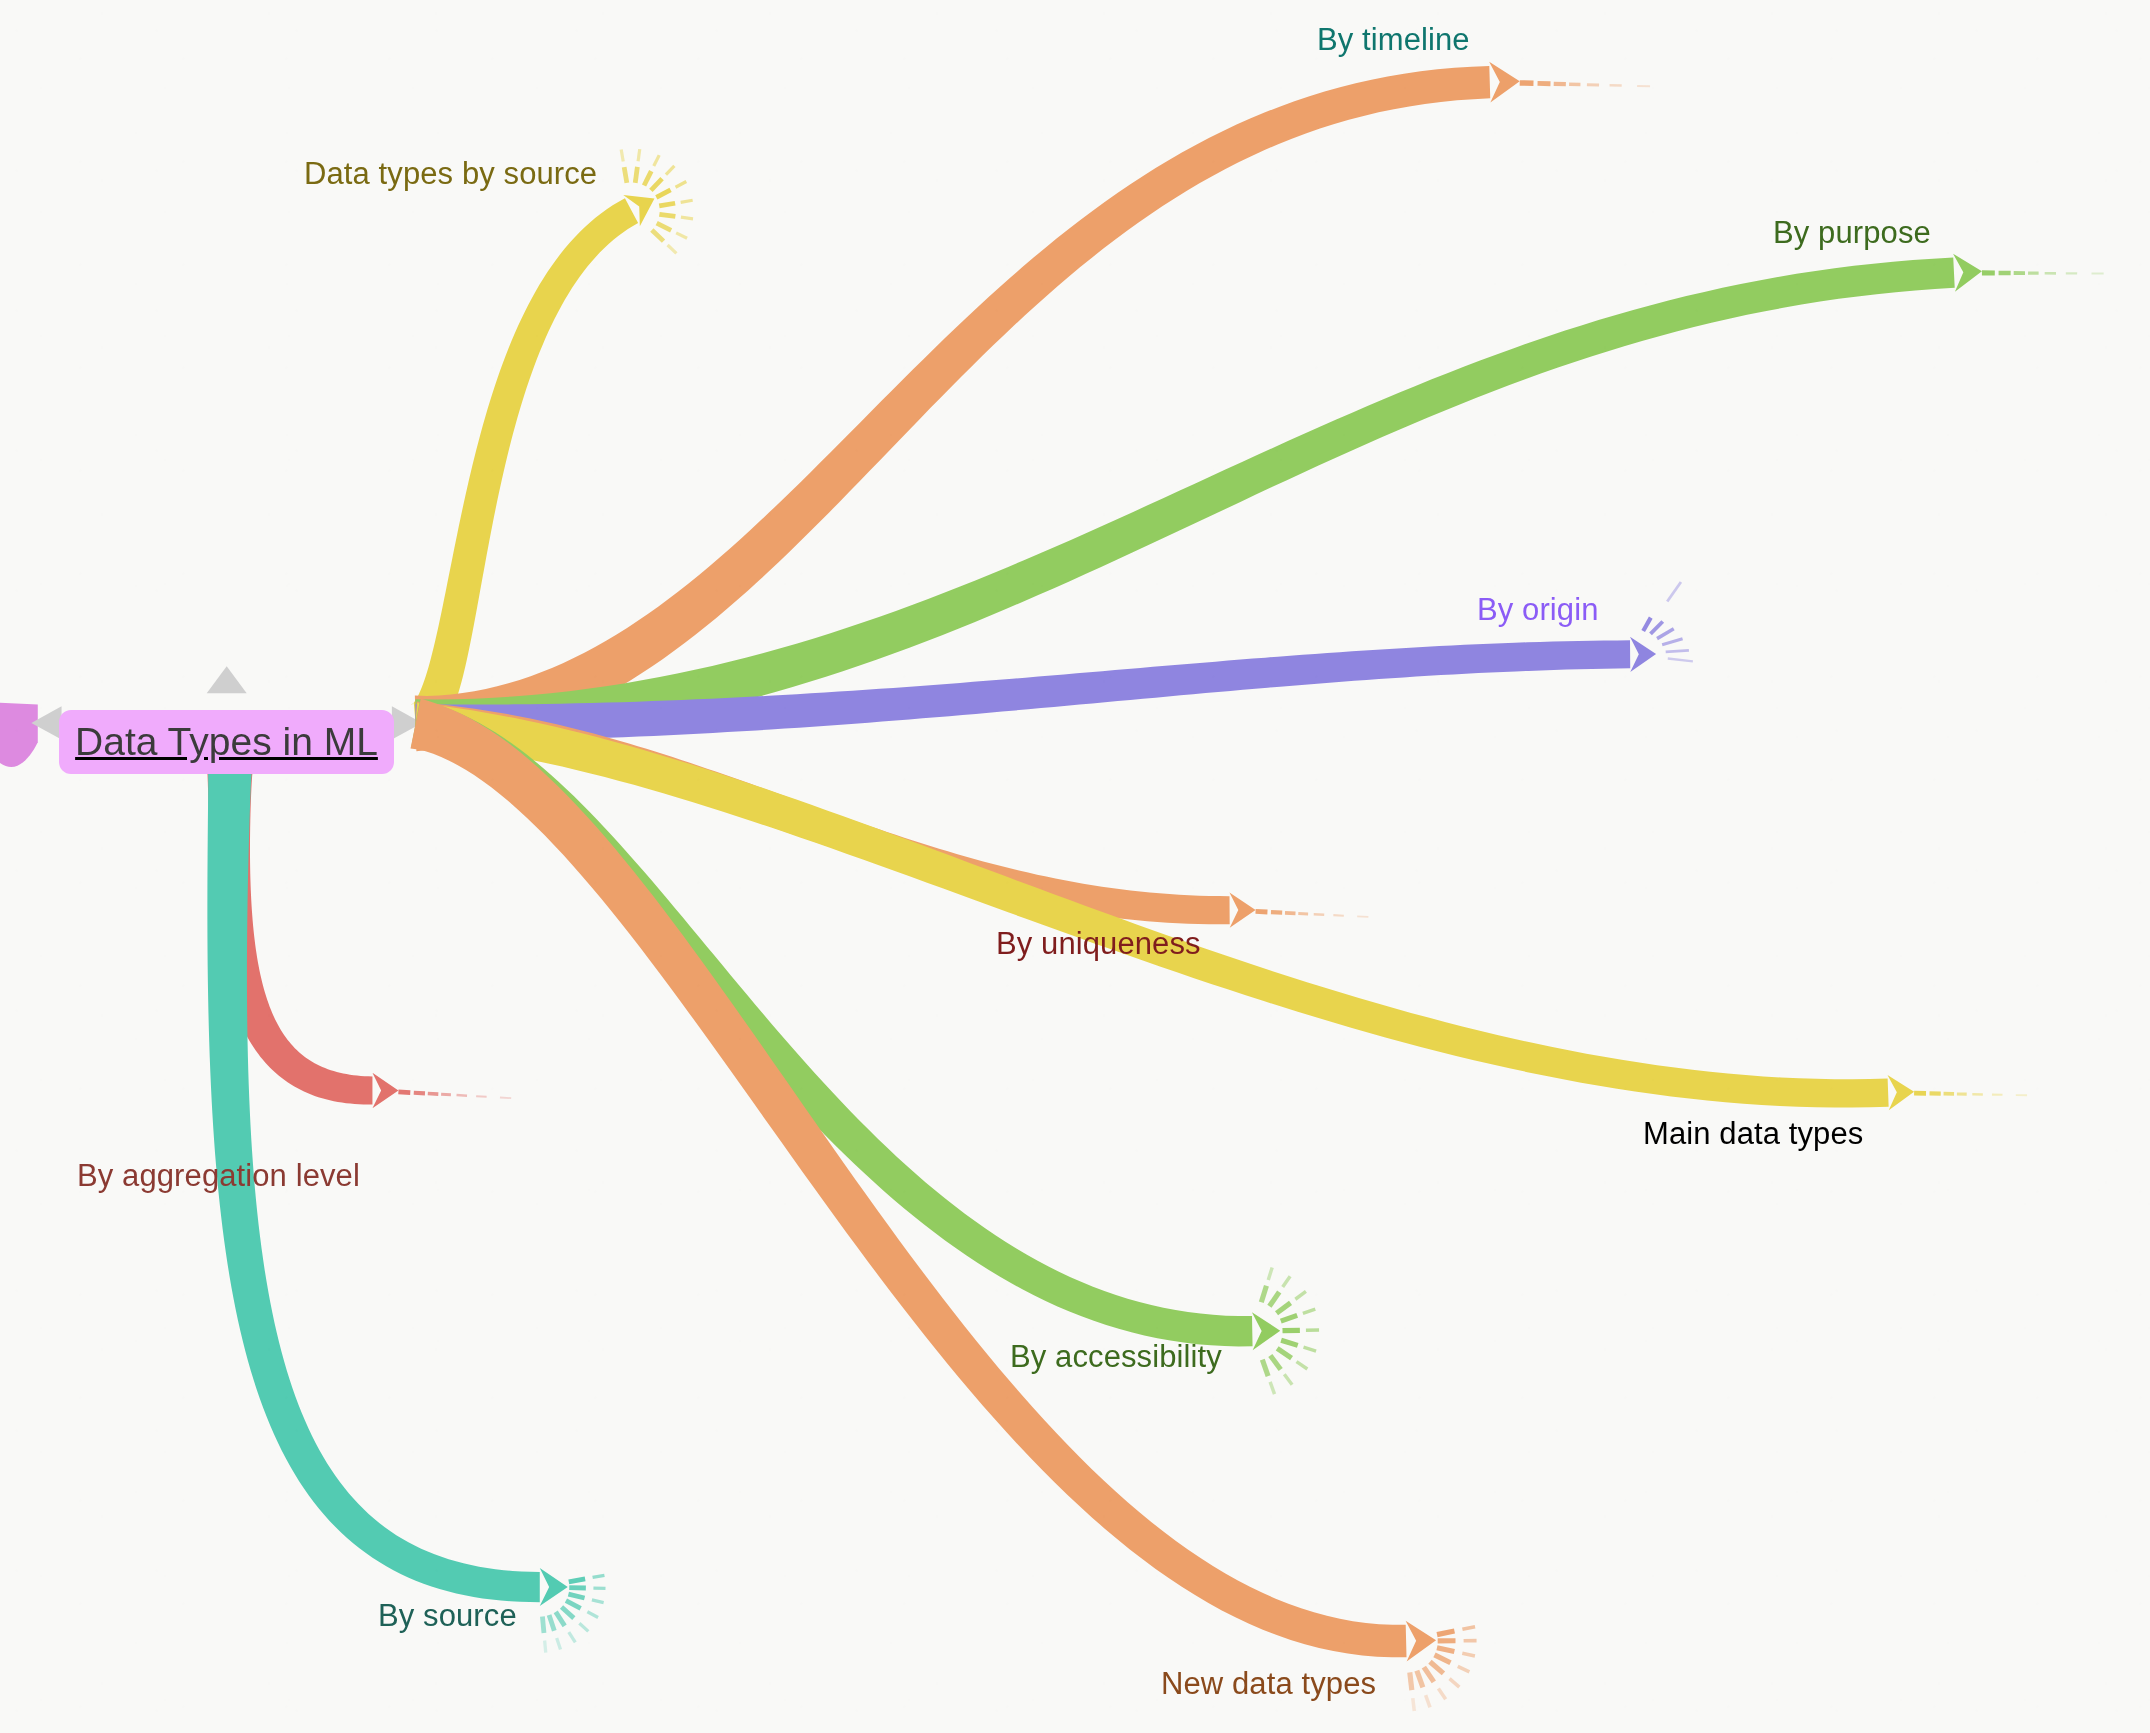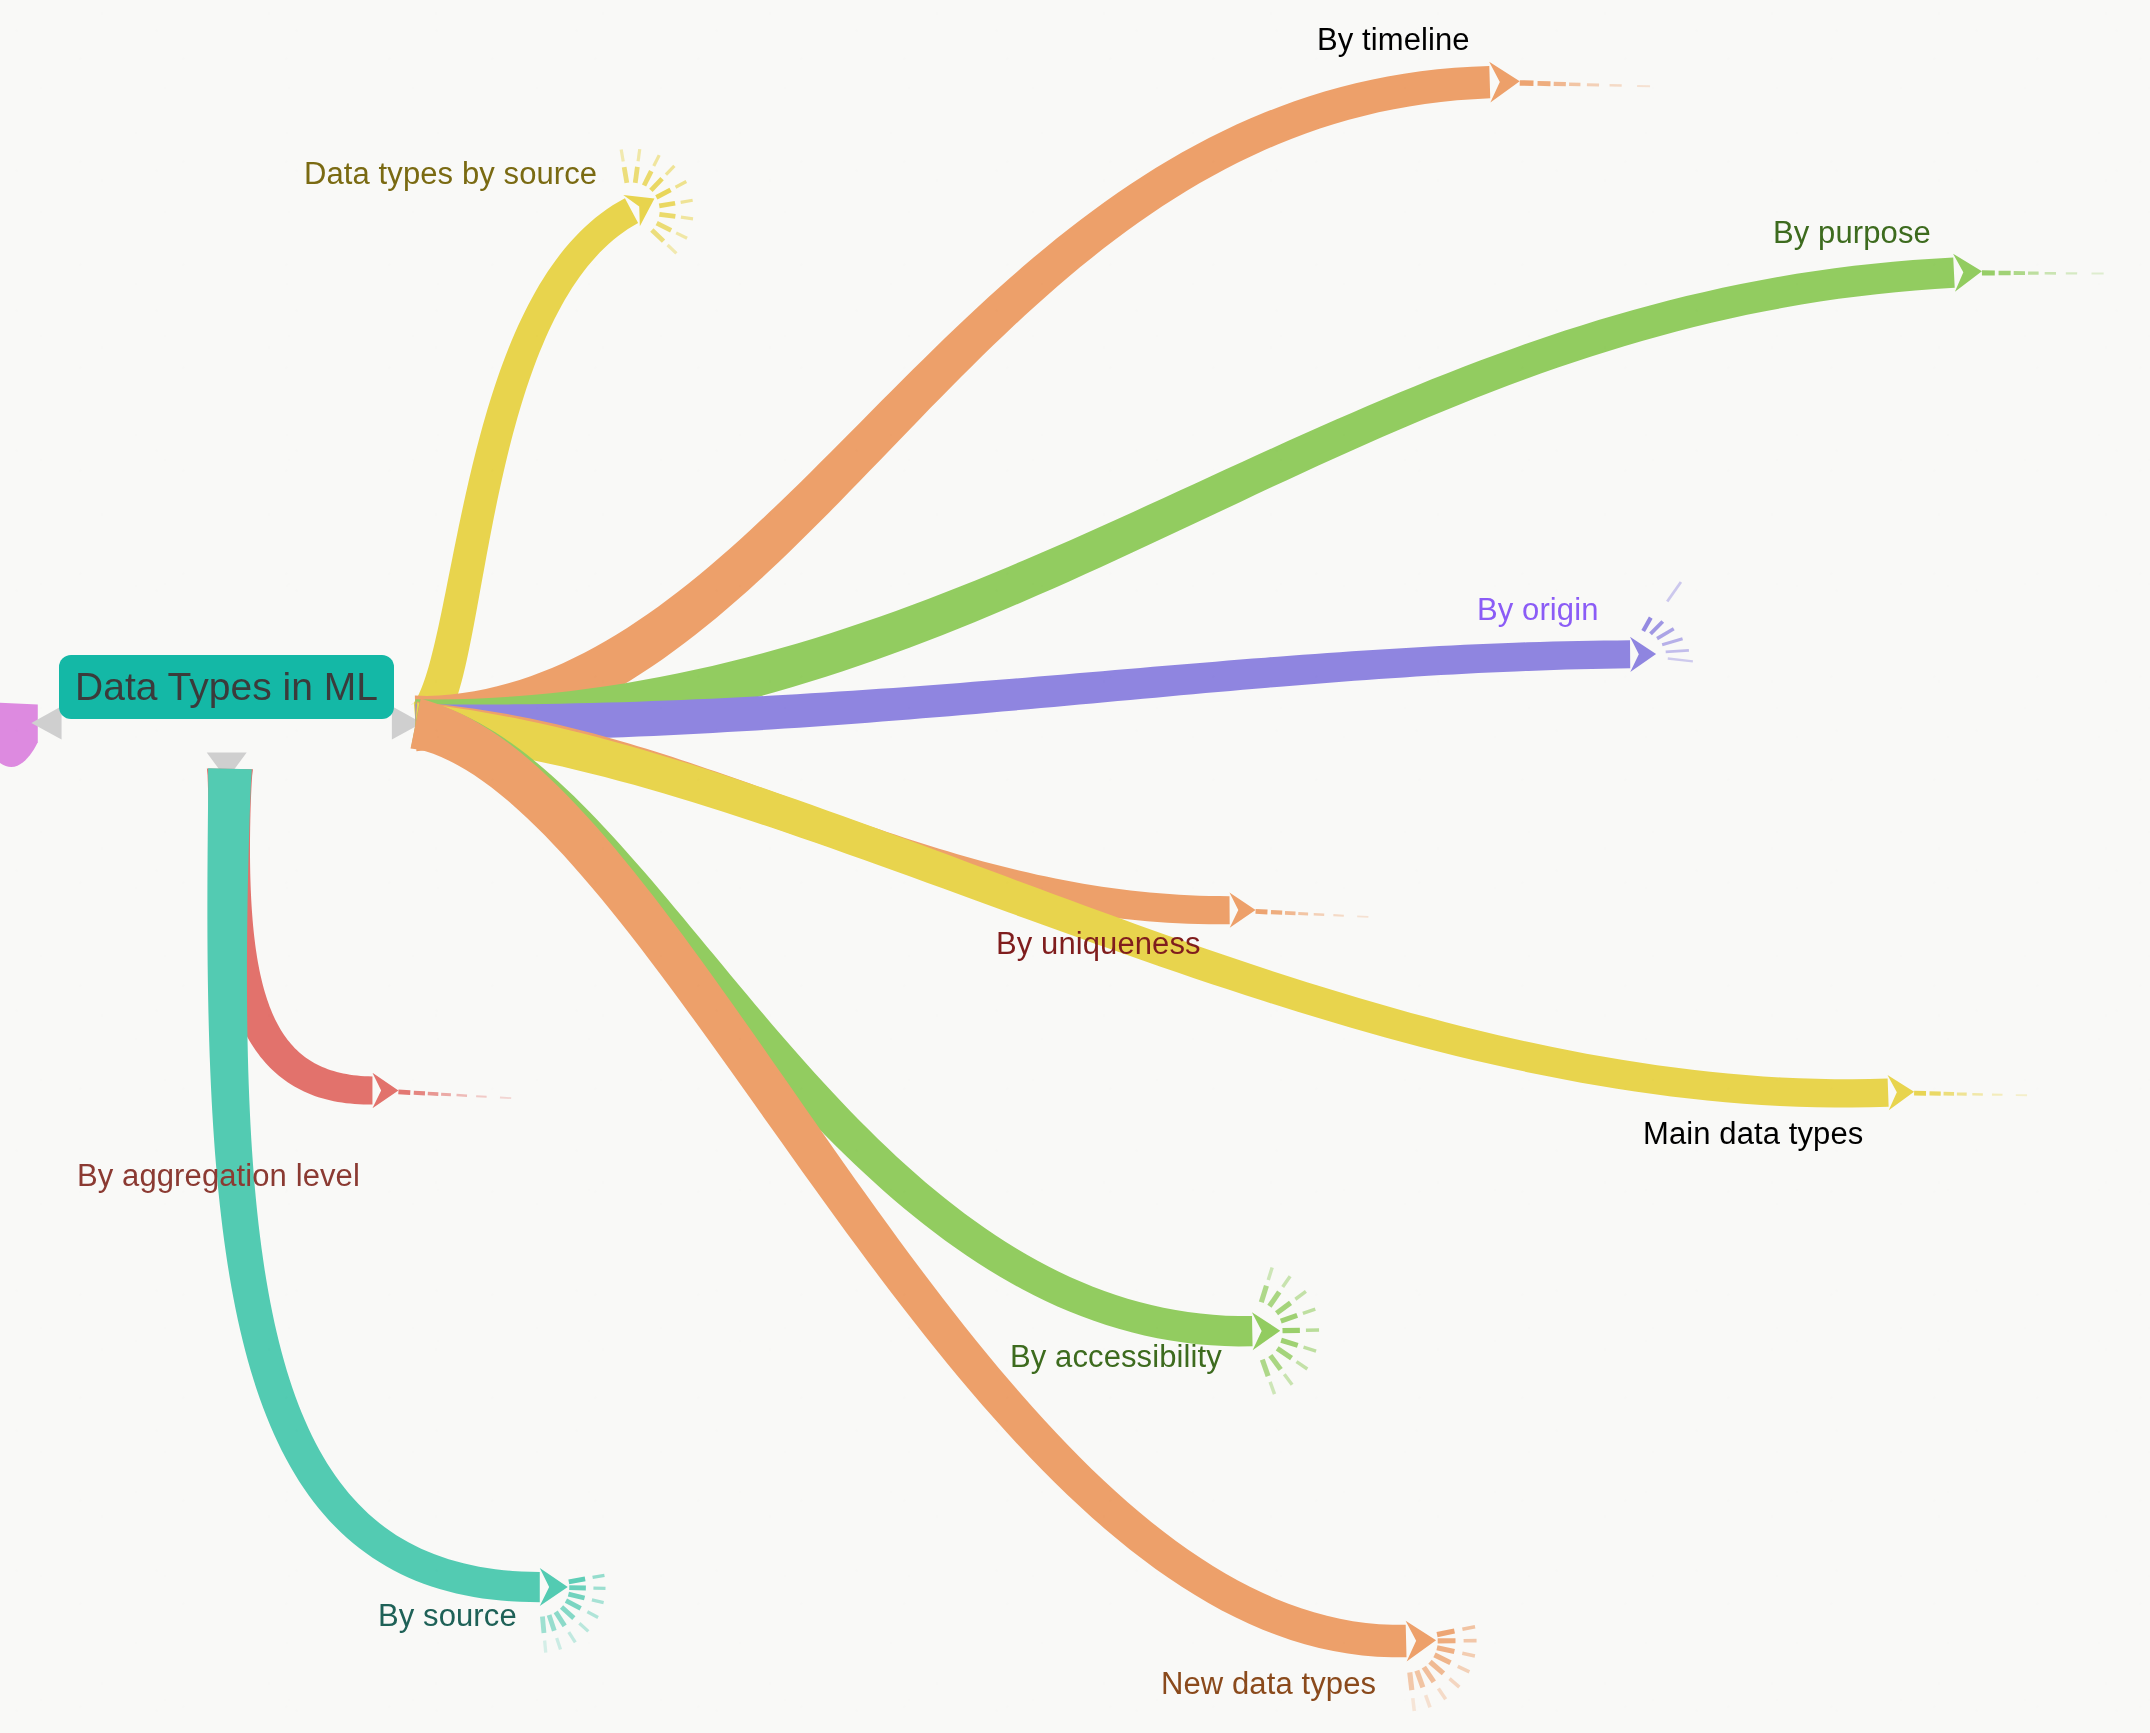--- a/index.html
+++ b/index.html
@@ -236,26 +236,26 @@
         <line x1="2664.81" y1="3128.12" x2="2678.28" y2="3147.98" stroke="#eda06a" stroke-width="6.60" stroke-linecap="butt" opacity="0.33"></line>
         <line x1="2624.85" y1="3095.03" x2="2636.05" y2="3126.07" stroke="#eda06a" stroke-width="9.60" stroke-linecap="butt" opacity="0.59"></line>
         <line x1="2641.15" y1="3140.18" x2="2649.29" y2="3162.75" stroke="#eda06a" stroke-width="6.60" stroke-linecap="butt" opacity="0.27"></line>
         <line x1="2611.79" y1="3098.11" x2="2615.61" y2="3130.88" stroke="#eda06a" stroke-width="9.60" stroke-linecap="butt" opacity="0.54"></line>
         <line x1="2617.35" y1="3145.78" x2="2620.14" y2="3169.62" stroke="#eda06a" stroke-width="6.60" stroke-linecap="butt" opacity="0.22"></line>
       </g>
     </svg>
 
   <div id="paper-texture"></div>
 
-  <div id="central-node" style="left: 59px; top: 655px; width: 335px; height: 64px; background: #14b8a6;">
+  <div id="central-node" style="left: 59px; top: 710px; width: 335px; height: 64px; background: #f0abfc; text-decoration: underline;">
     <span id="central-node-label" style="color: rgb(59, 59, 59);">Data Types in ML</span>
   </div>
 
   <div class="branch-label" style="left: 304px; top: 158px; color: rgb(122, 106, 18);">Data types by source</div>
-  <div class="branch-label" style="left: 1317px; top: 24px; color: #000000;">By timeline</div>
+  <div class="branch-label" style="left: 1317px; top: 24px; color: #0f766e;">By timeline</div>
   <div class="branch-label" style="left: 1773px; top: 217px; color: rgb(61, 107, 30);">By purpose</div>
   <div class="branch-label" style="left: 1477px; top: 594px; color: #8b5cf6;">By origin</div>
   <div class="branch-label" style="left: 996px; top: 928px; color: #7f1d1d; text-align: center;">By uniqueness</div>
   <div class="branch-label" style="left: 1643px; top: 1118px; color: #000000;">Main data types</div>
   <div class="branch-label" style="left: 77px; top: 1114px; color: rgb(139, 58, 50); margin-top: 46px;">By aggregation level</div>
   <div class="branch-label" style="left: 1010px; top: 1341px; color: rgb(61, 107, 30);">By accessibility</div>
   <div class="branch-label" style="left: 378px; top: 1600px; color: rgb(30, 97, 87);">By source</div>
   <div class="branch-label" style="left: 1161px; top: 1668px; color: rgb(138, 74, 28);">New data types</div>
 
 </div>

